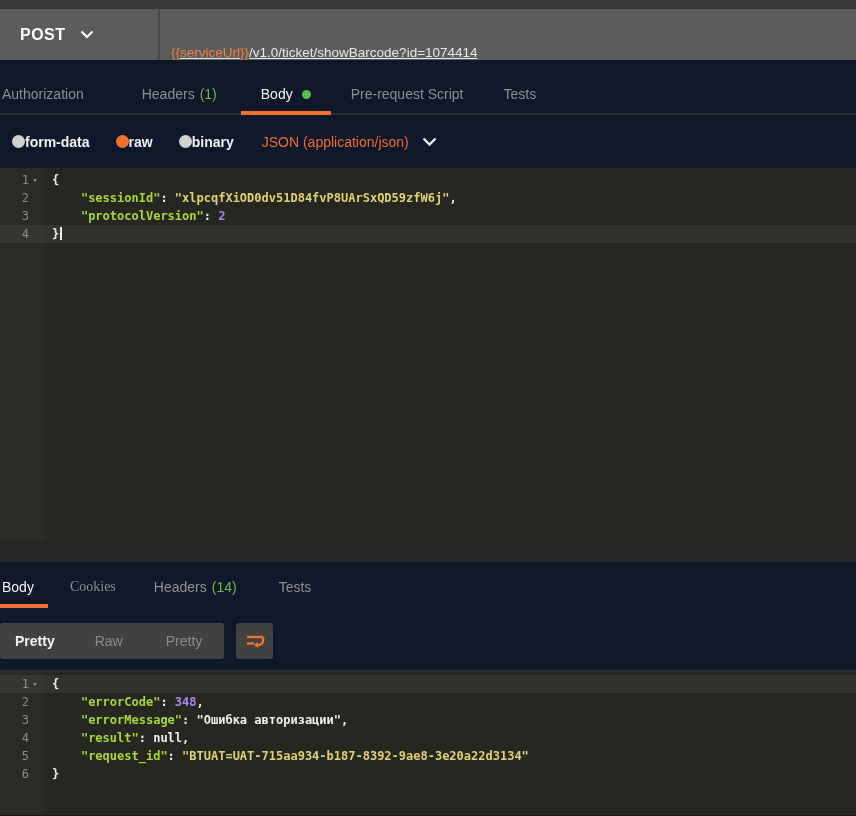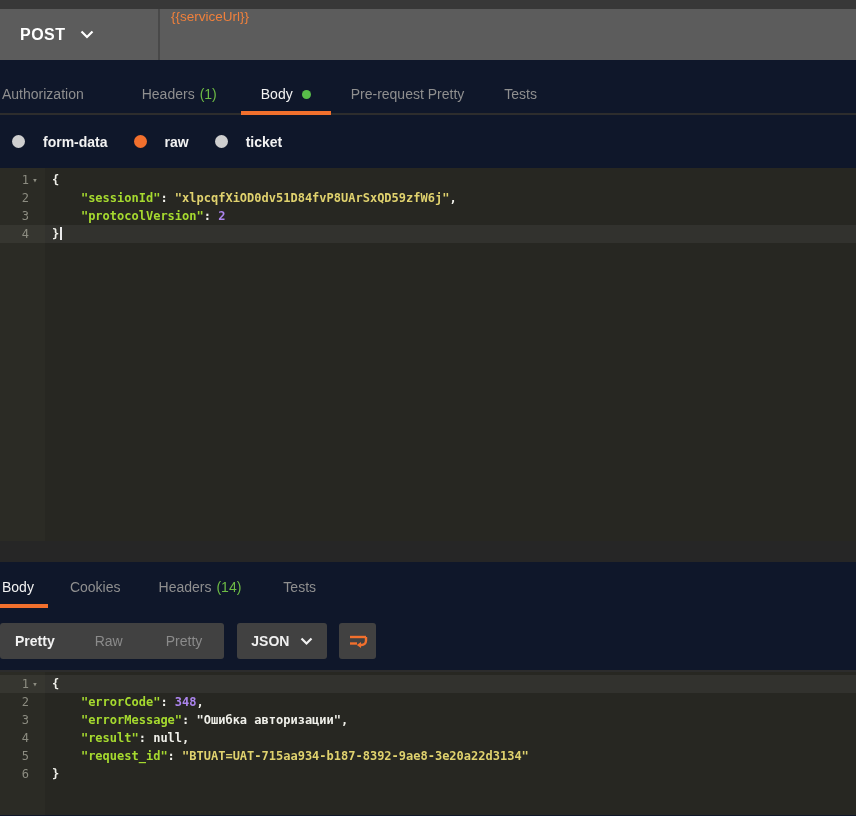--- a/index.html
+++ b/index.html
@@ -5,21 +5,21 @@
   html,body{margin:0;padding:0;background:#343434;}
   .app{width:856px;height:816px;overflow:hidden;position:relative;
        font-family:"Liberation Sans",sans-serif;background:#0f172a;}
 
   
   .topstrip{height:9px;background:#383838;}
   .topbar{height:51px;background:#5c5c5c;display:flex;align-items:stretch;}
   .method-box{width:138px;display:flex;align-items:center;padding-left:20px;gap:14px;
               border-right:2px solid #494949;cursor:pointer;}
   .method-label{color:#ffffff;font-size:16px;font-weight:bold;letter-spacing:.5px;}
-  .url-box{flex:1;display:flex;align-items:flex-start;padding-left:11px;font-size:13.5px;color:#e8e8e8;}
+  .url-box{flex:1;display:flex;align-items:flex-end;padding-left:11px;font-size:13.5px;color:#e8e8e8;text-decoration:underline;}
   .url-var{color:#f0803c;}
   .url-path{color:#e8e8e8;}
 
   .chrome-gap{height:15px;}
 
   
   .req-tabs{height:38px;display:flex;align-items:center;border-bottom:2px solid #2d2d2d;}
   .tab{position:relative;height:100%;display:flex;align-items:center;font-size:14px;
        color:#8f8f8f;cursor:pointer;}
   .tab.active{color:#f2f2f2;font-weight:normal;}
@@ -27,21 +27,21 @@
   .t1{padding:0 20px 0 2px;text-align:right;}
   .t2{padding:0 16px;margin-left:22px;}
   .t3{padding:0 20px;margin-left:8px;}
   .t4{padding:0 16px;margin-left:4px;}
   .t5{padding:0 20px;margin-left:4px;}
   .count{color:#6dbb45;margin-left:5px;}
   .dot{width:9px;height:9px;border-radius:50%;background:#58bd49;margin-left:9px;}
 
   
   .body-type-row{height:53px;display:flex;align-items:center;}
-  .radio{display:flex;align-items:center;gap:18px;margin-left:26px;cursor:pointer;}
+  .radio{display:flex;align-items:center;gap:0;margin-left:26px;cursor:pointer;}
   .radio.first{margin-left:12px;}
   .rdot{width:13px;height:13px;border-radius:50%;background:#cfcfcf;flex:0 0 auto;}
   .radio.selected .rdot{background:#f2702d;}
   .rlabel{color:#f2f2f2;font-size:14px;font-weight:600;}
   .ctype{display:flex;align-items:center;gap:13px;margin-left:28px;cursor:pointer;}
   .ctype-label{color:#ef6c2d;font-size:14px;}
 
   
   .editor{background:linear-gradient(90deg,#2b2b25 0,#2b2b25 45px,#272722 45px);
           font-family:"DejaVu Sans Mono",monospace;font-size:12px;font-weight:bold;
@@ -60,21 +60,21 @@
   .tok-number{color:#ab84ec;}
   .tok-plain{color:#f0f0ea;}
   .cursor{display:inline-block;width:2px;height:13px;background:#eaeaea;vertical-align:-2px;margin-left:1px;}
 
   .section-gap{height:21px;background:#262626;}
 
   
   .res-tabs{height:50px;display:flex;align-items:center;}
   .res-tabs .tab.active::after{bottom:4px;}
   .rt1{padding:0 14px 0 2px;}
-  .rt2{padding:16px 14px;margin-left:8px;}
+  .rt2{padding:16px 14px;margin-left:8px;font-family:Liberation Serif, serif;}
   .rt3{padding:0 14px;margin-left:10px;}
   .rt4{padding:0 14px;margin-left:14px;}
 
   
   .res-toolbar{height:58px;display:flex;align-items:center;}
   .btn-group{display:flex;align-items:center;background:#414141;border-radius:3px;height:36px;}
   .vbtn{font-size:14px;color:#8b8b8b;cursor:pointer;text-align:right;}
   .vb1{padding:0 19px 0 15px;}
   .vb2{padding:0 21px;}
   .vb3{padding:0 22px;}
@@ -94,57 +94,64 @@
 
   <div class="topbar">
     <div class="method-box">
       <span class="method-label">POST</span>
       <svg width="14" height="9" viewBox="0 0 14 9">
         <path d="M1.5 1.5 L7 7 L12.5 1.5" fill="none" stroke="#ffffff" stroke-width="2.2"></path>
       </svg>
     </div>
     <div class="url-box">
       <span class="url-var">{{serviceUrl}}</span>
+        <span class="url-path">/v1.0/ticket/showBarcode?id=1074414</span>
     </div>
   </div>
 
   <div class="chrome-gap"></div>
 
   <div class="req-tabs">
     <div class="tab t1">
       <span>Authorization</span>
     </div>
     <div class="tab t2">
       <span>Headers</span>
       <span class="count">(1)</span>
     </div>
     <div class="tab t3 active">
       <span>Body</span>
       <span class="dot"></span>
     </div>
     <div class="tab t4">
-      <span>Pre-request Pretty</span>
+      <span>Pre-request Script</span>
     </div>
     <div class="tab t5">
       <span>Tests</span>
     </div>
   </div>
 
   <div class="body-type-row">
     <div class="radio first">
       <span class="rdot"></span>
       <span class="rlabel">form-data</span>
     </div>
     <div class="radio selected">
       <span class="rdot"></span>
       <span class="rlabel">raw</span>
     </div>
     <div class="radio">
       <span class="rdot"></span>
-      <span class="rlabel">ticket</span>
+      <span class="rlabel">binary</span>
+    </div>
+    <div class="ctype">
+      <span class="ctype-label">JSON (application/json)</span>
+      <svg width="15" height="10" viewBox="0 0 15 10">
+        <path d="M1.5 1.5 L7.5 7.5 L13.5 1.5" fill="none" stroke="#e8e8e8" stroke-width="2.4"></path>
+      </svg>
     </div>
   </div>
 
   <div class="editor request-editor">
       <div class="code-row">
         <div class="gutter">
           <span class="num">1</span>
           <span class="fold">▾</span>
         </div>
         <div class="code"><span class="tok-plain">{</span></div>
@@ -188,26 +195,20 @@
     <div class="tab rt4">
       <span>Tests</span>
     </div>
   </div>
 
   <div class="res-toolbar">
     <div class="btn-group">
       <div class="vbtn vb1 active">Pretty</div>
       <div class="vbtn vb2">Raw</div>
       <div class="vbtn vb3">Pretty</div>
-    </div>
-    <div class="json-btn">
-      <span>JSON</span>
-      <svg width="13" height="9" viewBox="0 0 13 9">
-        <path d="M1.5 1.5 L6.5 6.5 L11.5 1.5" fill="none" stroke="#f0f0f0" stroke-width="2.2"></path>
-      </svg>
     </div>
     <div class="wrap-btn">
       <svg width="20" height="17" viewBox="0 0 20 17">
         <path d="M2 4 H18" fill="none" stroke="#f2702d" stroke-width="2.4"></path>
         <path d="M2 10.5 H9" fill="none" stroke="#f2702d" stroke-width="2.4"></path>
         <path d="M18 4 V7.5 C18 10.5 15.8 12 13.5 12 H12.5" fill="none" stroke="#f2702d" stroke-width="2.4"></path>
         <polygon points="13,9 13,15 8.8,12" fill="#f2702d"></polygon>
       </svg>
     </div>
   </div>

